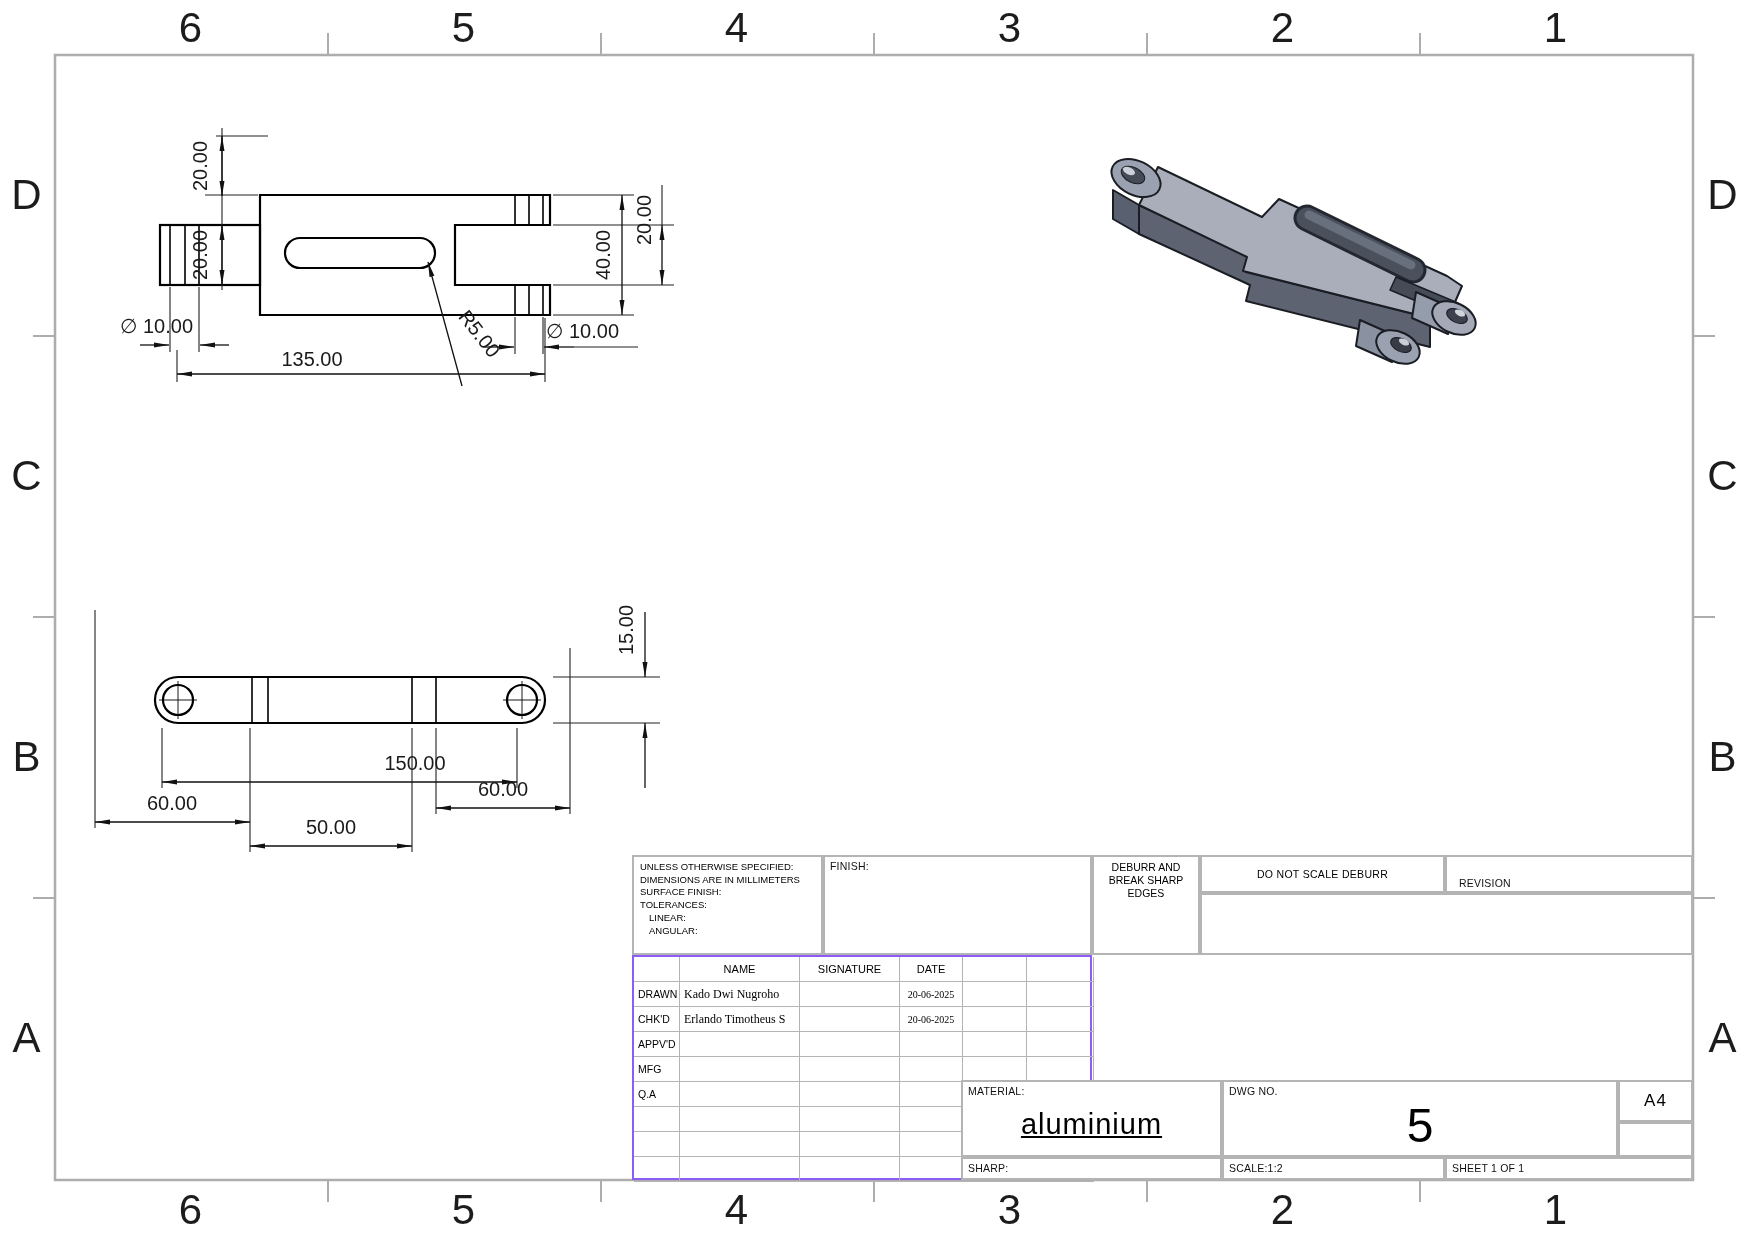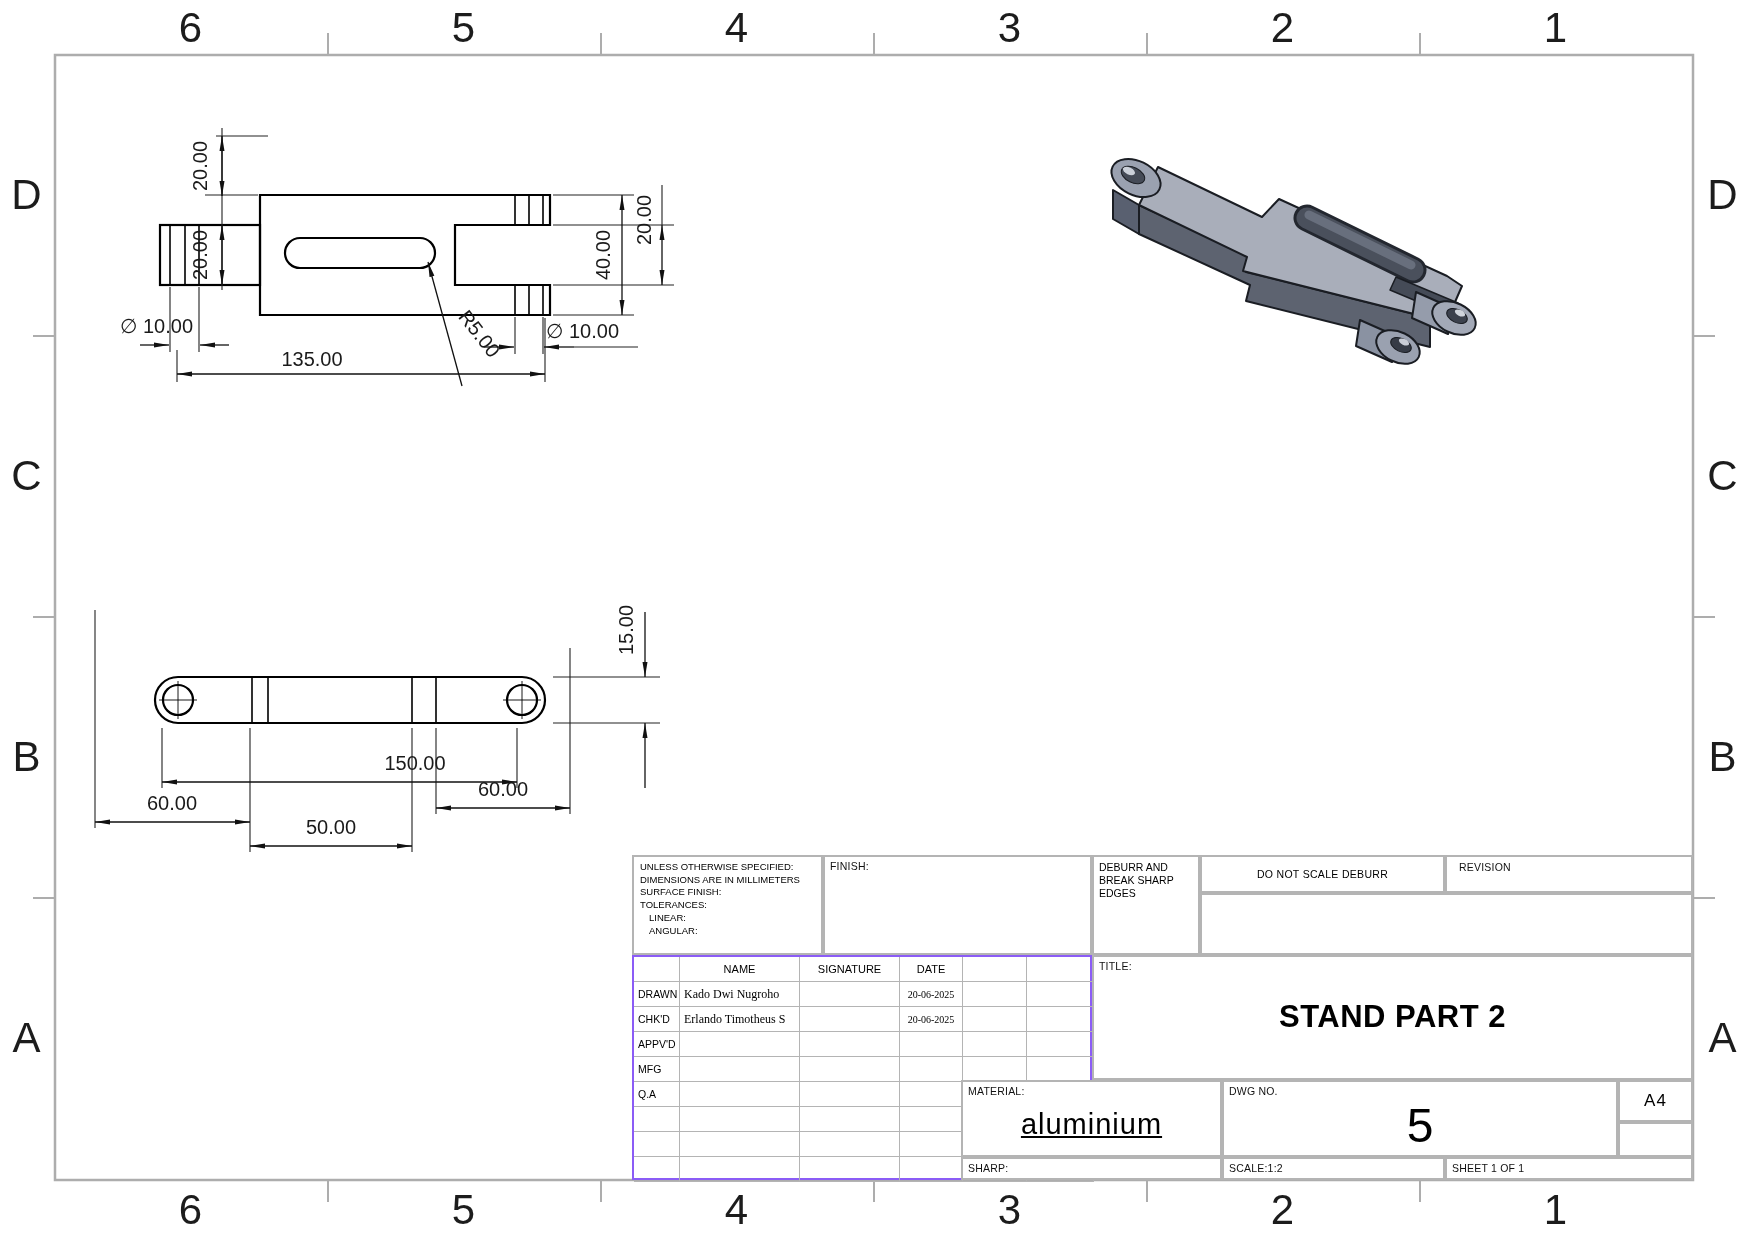--- a/index.html
+++ b/index.html
@@ -11,21 +11,21 @@
       letter-spacing:1px;}
   
   .tb{position:absolute;left:632px;top:855px;width:1061px;height:325px;}
   .tb-cell{position:absolute;border:2px solid #b4b4b4;box-sizing:border-box;background:#fff;}
   .lab{font-size:10.5px;color:#111;padding:3px 5px;letter-spacing:.02em;display:block;}
   .tol{font-size:9.5px;line-height:1.34;padding:4px 6px;}
   .tol .ind{padding-left:9px;}
   .tol span{display:block;}
   .center-lab{display:flex;align-items:center;justify-content:center;height:100%;
       font-size:10.5px;letter-spacing:.03em;}
-  .deburr{font-size:10.5px;line-height:1.25;padding:4px 5px;}
+  .deburr{font-size:10.5px;line-height:1.25;padding:4px 5px;text-align:center;}
   .title-big{font-size:31px;font-weight:700;letter-spacing:.5px;text-align:center;margin-top:24px;}
   .material-big{font-size:29px;font-weight:400;letter-spacing:1px;text-align:center;margin-top:8px;text-decoration:underline;}
   .dwg-big{font-size:48px;font-weight:400;text-align:center;margin-top:-2px;}
   .a4{display:flex;align-items:center;justify-content:center;height:100%;font-size:17px;letter-spacing:1px;}
   
   .pgrid{position:absolute;left:0;top:100px;width:460px;height:225px;display:grid;
          grid-template-columns:46px 120px 100px 63px 64px 67px;grid-auto-rows:25px;
          border:2px solid #8b5cf6;box-sizing:border-box;}
   .pgrid>div{border-right:1.8px solid #b4b4b4;border-bottom:1.8px solid #b4b4b4;
          box-sizing:border-box;overflow:hidden;white-space:nowrap;}
@@ -205,21 +205,21 @@
       <span class="lab">FINISH:</span>
     </div>
 
     <div class="tb-cell deburr" style="left:460px;top:0;width:108px;height:100px">DEBURR AND BREAK SHARP EDGES</div>
 
     <div class="tb-cell" style="left:568px;top:0;width:245px;height:38px">
       <div class="center-lab">DO NOT SCALE DEBURR</div>
     </div>
 
     <div class="tb-cell" style="left:813px;top:0;width:248px;height:38px">
-      <span class="lab" style="padding-left:12px;padding-top:4px">REVISION</span>
+      <span class="lab" style="padding-left:12px;padding-top:20px">REVISION</span>
     </div>
 
     <div class="tb-cell" style="left:568px;top:38px;width:493px;height:62px"></div>
 
     <div class="pgrid">
       <div class="pc"></div>
       <div class="ph">NAME</div>
       <div class="ph">SIGNATURE</div>
       <div class="ph">DATE</div>
       <div></div>
@@ -273,24 +273,20 @@
       <div></div>
         <div></div>
       <div></div>
         <div></div>
       <div></div>
         <div></div>
       <div></div>
         <div></div>
     </div>
 
-    <div class="tb-cell" style="left:460px;top:100px;width:601px;height:125px">
-      <span class="lab">TITLE:</span>
-      <div class="title-big">STAND PART 2</div>
-    </div>
 
     <div class="tb-cell" style="left:329px;top:225px;width:261px;height:77px">
       <span class="lab">MATERIAL:</span>
       <div class="material-big">aluminium</div>
     </div>
 
     <div class="tb-cell" style="left:590px;top:225px;width:396px;height:77px">
       <span class="lab">DWG NO.</span>
       <div class="dwg-big">5</div>
     </div>

